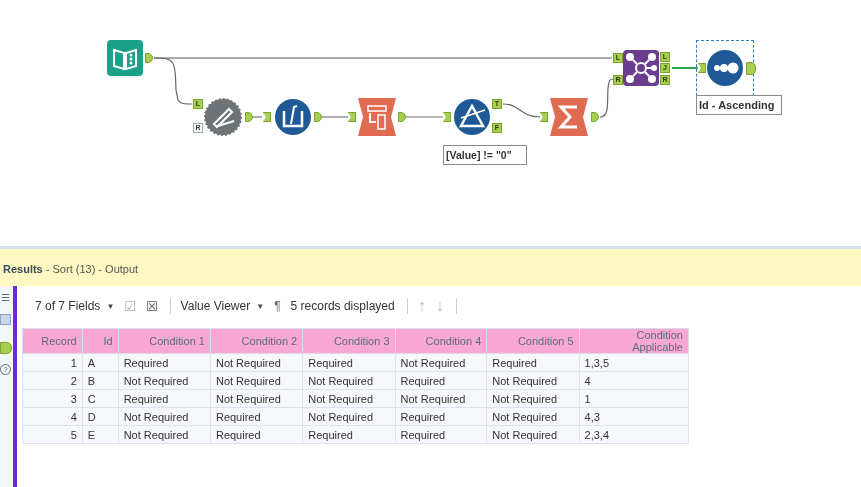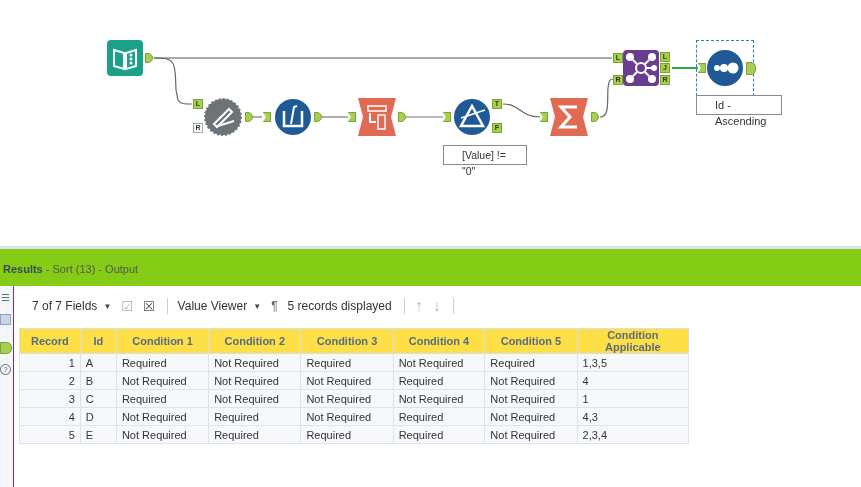--- a/index.html
+++ b/index.html
@@ -5,32 +5,32 @@
   * { box-sizing: border-box; margin: 0; padding: 0; }
   html, body { width: 861px; height: 487px; overflow: hidden; background: #ffffff; font-family: "Liberation Sans", "DejaVu Sans", sans-serif; }
   #canvas { position: absolute; left: 0; top: 0; width: 861px; height: 246px; background: #ffffff; }
   #canvas svg.wires { position: absolute; left: 0; top: 0; }
   .tool { position: absolute; }
   .anchor { position: absolute; width: 8px; height: 10px; background: #a6cf4f; border: 1px solid #7da431; }
   .anchor.out { border-radius: 0 5px 5px 0; }
   .anchor.in { clip-path: polygon(0 0, 100% 0, 100% 100%, 0 100%, 35% 50%); }
   .tag { position: absolute; width: 10px; height: 10px; background: #a6cf4f; border: 1px solid #7da431; font-size: 7px; font-weight: bold; color: #2b3a12; line-height: 8px; text-align: center; }
   .tag.white { background: #ffffff; border-color: #9aa; color: #333; }
-  .annot { position: absolute; background: #fff; border: 1px solid #8a8a8a; font-size: 10.5px; color: #333; line-height: 16px; padding: 1px 18px; font-weight: normal; }
-  #results-header { position: absolute; left: 0; top: 246px; width: 861px; height: 40px; background: #84cc16; border-top: 3px solid #dbe2ee; }
+  .annot { position: absolute; background: #fff; border: 1px solid #8a8a8a; font-size: 10.5px; color: #333; line-height: 16px; padding: 1px 2px; font-weight: bold; }
+  #results-header { position: absolute; left: 0; top: 246px; width: 861px; height: 40px; background: #fef9c3; border-top: 3px solid #dbe2ee; }
   #results-title { position: absolute; left: 3px; top: 14px; font-size: 11px; color: #555; }
   #results-title b { color: #3a4a5a; font-weight: bold; }
   #left-strip { position: absolute; left: 0; top: 286px; width: 13px; height: 201px; background: #f3f6fb; }
-  #panel { position: absolute; left: 13px; top: 286px; width: 676px; height: 201px; background: #ffffff; border-left: 1px solid #6d28d9; }
+  #panel { position: absolute; left: 13px; top: 286px; width: 676px; height: 201px; background: #ffffff; border-left: 4px solid #6d28d9; }
   #toolbar { position: absolute; left: 0; top: 0; width: 848px; height: 40px; display: flex; align-items: center; font-size: 12px; color: #333; }
   .tb-item { display: flex; align-items: center; margin-right: 10px; }
   .tb-sep { width: 1px; height: 16px; background: #c8cfd9; margin: 0 10px 0 2px; }
   .caret { font-size: 8px; margin-left: 6px; color: #444; }
   table { position: absolute; left: 5px; top: 42px; border-collapse: collapse; font-size: 11px; color: #333; }
-  th { background: #fde047; font-weight: bold; color: #5b6b80; text-align: center; padding: 0 5px; height: 21px; border: 1px solid #d6deea; }
+  th { background: #f9a8d4; font-weight: normal; color: #5b6b80; text-align: right; padding: 0 5px; height: 21px; border: 1px solid #d6deea; }
   td { background: #f6f8fc; height: 18px; padding: 0 5px; border: 1px solid #dce3ee; white-space: nowrap; }
   td.rec { text-align: right; }
 </style>
 </head>
 <body>
 
 <div id="canvas">
   <svg class="wires" width="861" height="246">
     <path d="M154 58 L612 58" stroke="#8c8c8c" stroke-width="1.5" fill="none"></path>
     <path d="M154 58 C175 58 175 60 176 90 L178 100 C180 104 185 104 192 104" stroke="#666" stroke-width="1.2" fill="none"></path>

